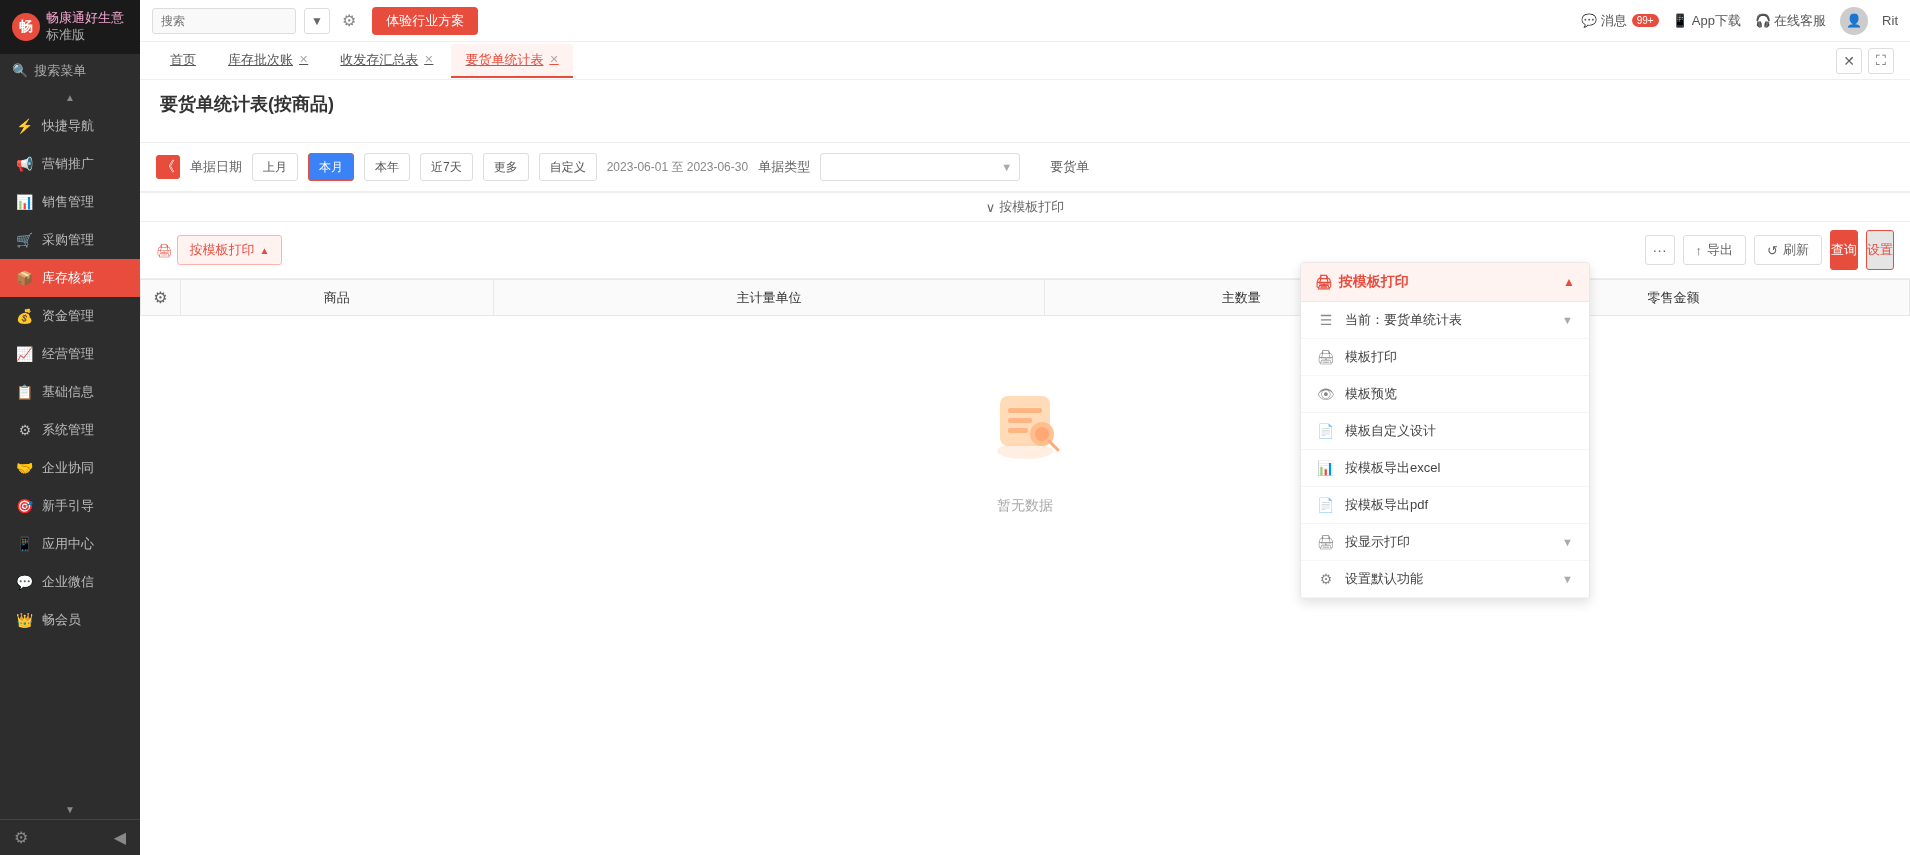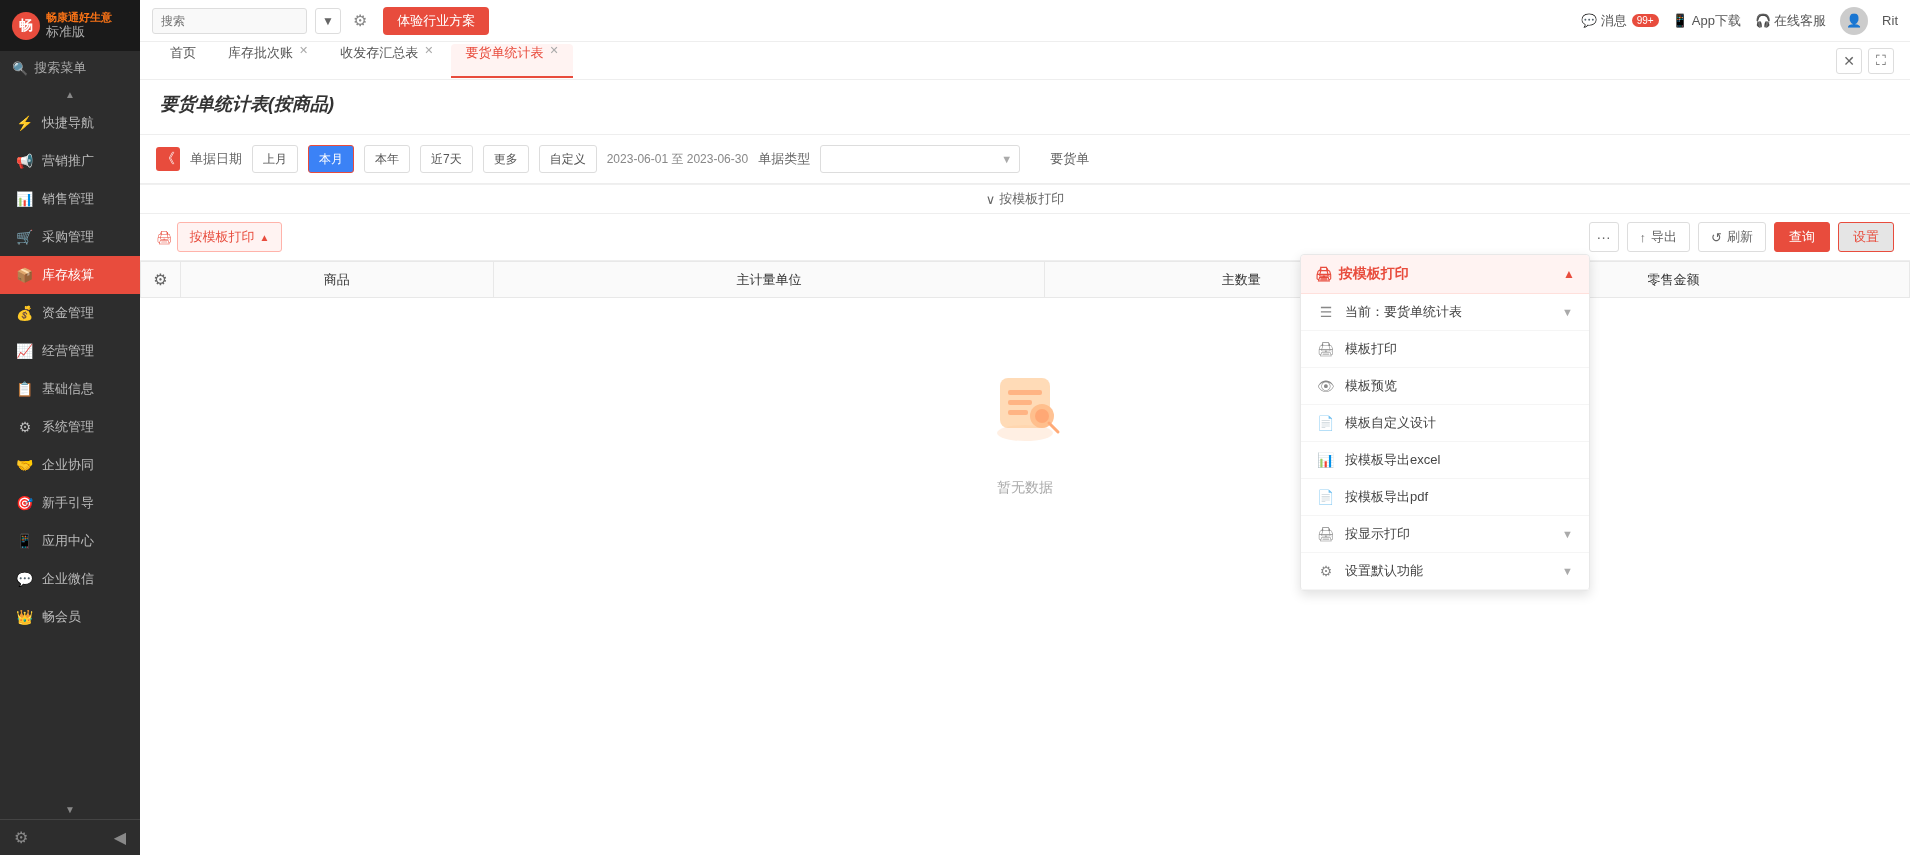--- a/index.html
+++ b/index.html
@@ -26,21 +26,21 @@
     }
     .sidebar-logo-icon {
       width: 28px; height: 28px;
       background: #e84c3d;
       border-radius: 50%;
       display: flex; align-items: center; justify-content: center;
       color: #fff; font-size: 14px; font-weight: bold;
       flex-shrink: 0;
     }
     .sidebar-logo-text { line-height: 1.3; }
-    .sidebar-logo-text .main { font-size: 11px; font-weight: bold; color: #f97316; }
+    .sidebar-logo-text .main { font-size: 13px; font-weight: normal; color: #f9a8d4; }
     .sidebar-logo-text .sub { font-size: 13px; color: #aaa; }
 
     .sidebar-search {
       display: flex; align-items: center; gap: 6px;
       padding: 8px 12px;
       color: #aaa; font-size: 13px;
       cursor: pointer;
     }
 
     .sidebar-nav { flex: 1; overflow-y: auto; }
@@ -73,21 +73,21 @@
     
     .topbar {
       height: 42px;
       background: #fff;
       display: flex; align-items: center;
       padding: 0 12px;
       border-bottom: 1px solid #eee;
       gap: 8px;
     }
     .topbar-input {
-      width: 155px; height: 26px;
+      width: 144px; height: 26px;
       border: 1px solid #ddd; border-radius: 3px;
       padding: 0 8px; font-size: 12px; color: #666;
       background: #f9f9f9;
     }
     .topbar-dropdown-btn {
       height: 26px; padding: 0 6px;
       border: 1px solid #ddd; border-radius: 3px;
       background: #fff; cursor: pointer; color: #666; font-size: 12px;
     }
     .topbar-gear { font-size: 16px; color: #888; cursor: pointer; margin-left: 4px; }
@@ -113,24 +113,25 @@
     .tabs-bar {
       background: #fff;
       border-bottom: 1px solid #eee;
       display: flex; align-items: center;
       padding: 0 16px;
       height: 38px;
       gap: 4px;
     }
     .tab {
       height: 34px; padding: 0 14px;
-      display: flex; gap: 6px;
+      display: flex; align-items: center; gap: 6px;
       cursor: pointer; font-size: 13px; color: #555;
       border-bottom: 2px solid transparent;
       white-space: nowrap;
+      text-decoration: underline;
     }
     .tab.home { color: #555; }
     .tab.active { color: #e84c3d; border-bottom-color: #e84c3d; background: #fff3f2; border-radius: 4px 4px 0 0; }
     .tab .close-btn { font-size: 11px; color: #aaa; cursor: pointer; }
     .tabs-right { margin-left: auto; display: flex; align-items: center; gap: 6px; }
     .tabs-action-btn {
       width: 26px; height: 26px;
       border: 1px solid #ddd; border-radius: 3px;
       background: #fff; cursor: pointer; color: #666; font-size: 14px;
       display: flex; align-items: center; justify-content: center;
@@ -140,21 +141,21 @@
     .page-content {
       flex: 1; display: flex; flex-direction: column;
       background: #f5f5f5; overflow: hidden; position: relative;
     }
 
     .page-header {
       background: #fff; padding: 12px 20px 0;
       border-bottom: 1px solid #eee;
     }
     .page-title {
-      font-size: 18px; font-weight: bold; color: #333; margin-bottom: 18px; font-style: italic;
+      font-size: 18px; font-weight: bold; color: #333; margin-bottom: 26px;
     }
 
     
     .filter-bar {
       background: #fff; padding: 10px 16px;
       display: flex; align-items: center; gap: 10px; flex-wrap: wrap;
       border-bottom: 1px solid #eee;
     }
     .filter-expand-btn {
       width: 24px; height: 24px;
@@ -189,21 +190,21 @@
       width: 100%;
     }
 
     
     .toolbar {
       background: #fff; padding: 8px 16px;
       display: flex; align-items: center; gap: 8px;
       border-bottom: 1px solid #eee;
     }
     .toolbar-btn {
-      height: 30px; padding: 0 14px;
+      height: 40px; padding: 0 0;
       border: 1px solid #ddd; border-radius: 3px;
       background: #fff; cursor: pointer; font-size: 13px; color: #555;
     }
     .toolbar-btn.primary { background: #e84c3d; color: #fff; border-color: #e84c3d; }
     .toolbar-btn.ghost { background: #e5e5e5; color: #e84c3d; border-color: #e84c3d; }
     .toolbar-spacer { flex: 1; }
     .toolbar-icon-btn {
       width: 30px; height: 30px;
       border: 1px solid #ddd; border-radius: 3px;
       background: #fff; cursor: pointer; font-size: 14px; color: #666;

